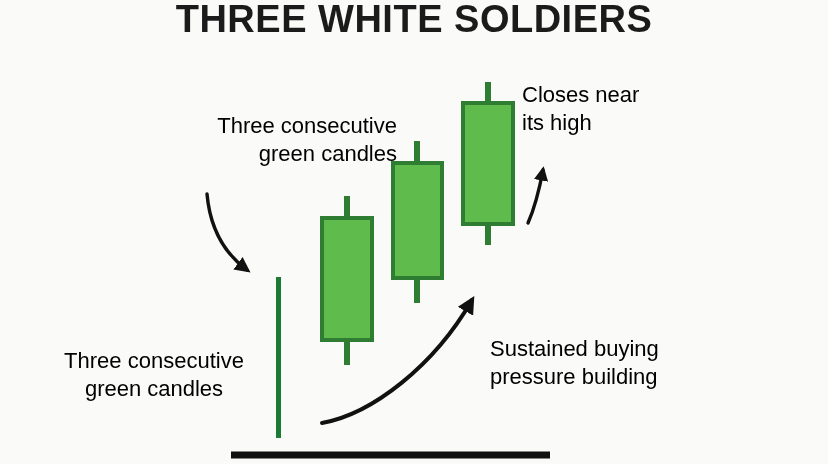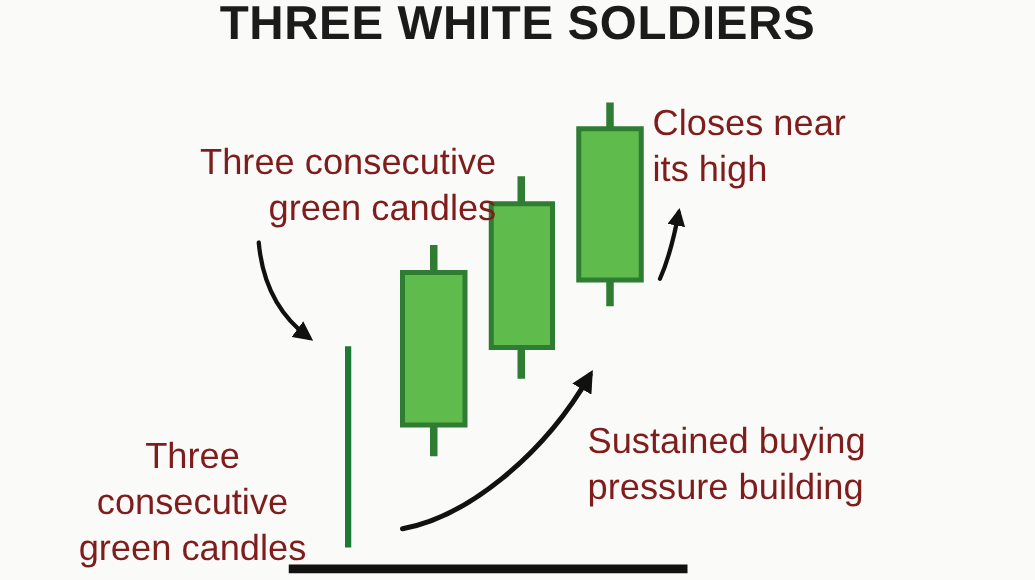--- a/index.html
+++ b/index.html
@@ -27,23 +27,23 @@
     text-align: center;
     font-size: 38px;
     font-weight: bold;
     letter-spacing: 0.5px;
     color: #1b1b1b;
     font-family: "Liberation Sans", sans-serif;
     white-space: nowrap;
   }
   .annot {
     position: absolute;
-    font-size: 29px;
+    font-size: 22px;
     line-height: 1.28;
-    color: #7f1d1d;
+    color: #000000;
     font-family: "Liberation Sans", sans-serif;
   }
   #label-top-left { left: 97px; top: 112px; text-align: right; width: 300px; }
   #label-bottom-left { left: 56px; top: 347px; width: 196px; text-align: center; }
   #label-closes { left: 522px; top: 81px; width: 180px; text-align: left; }
   #label-sustained { left: 470px; top: 335px; width: 230px; text-align: left; }
   #svg-layer {
     position: absolute;
     left: 0;
     top: 0;
@@ -97,16 +97,16 @@
   </svg>
 
   <div class="annot" id="label-top-left" style="white-space: pre-line;">Three consecutive
 green candles</div>
 
   <div class="annot" id="label-bottom-left">Three consecutive green candles</div>
 
   <div class="annot" id="label-closes" style="white-space: pre-line;">Closes near
 its high</div>
 
-  <div class="annot" id="label-sustained" style="white-space: pre-line;">Sustained buying
+  <div class="annot" id="label-sustained" style="white-space: pre-line; margin-left: 20px;">Sustained buying
 pressure building</div>
 
 </div>
 
 </body></html>

